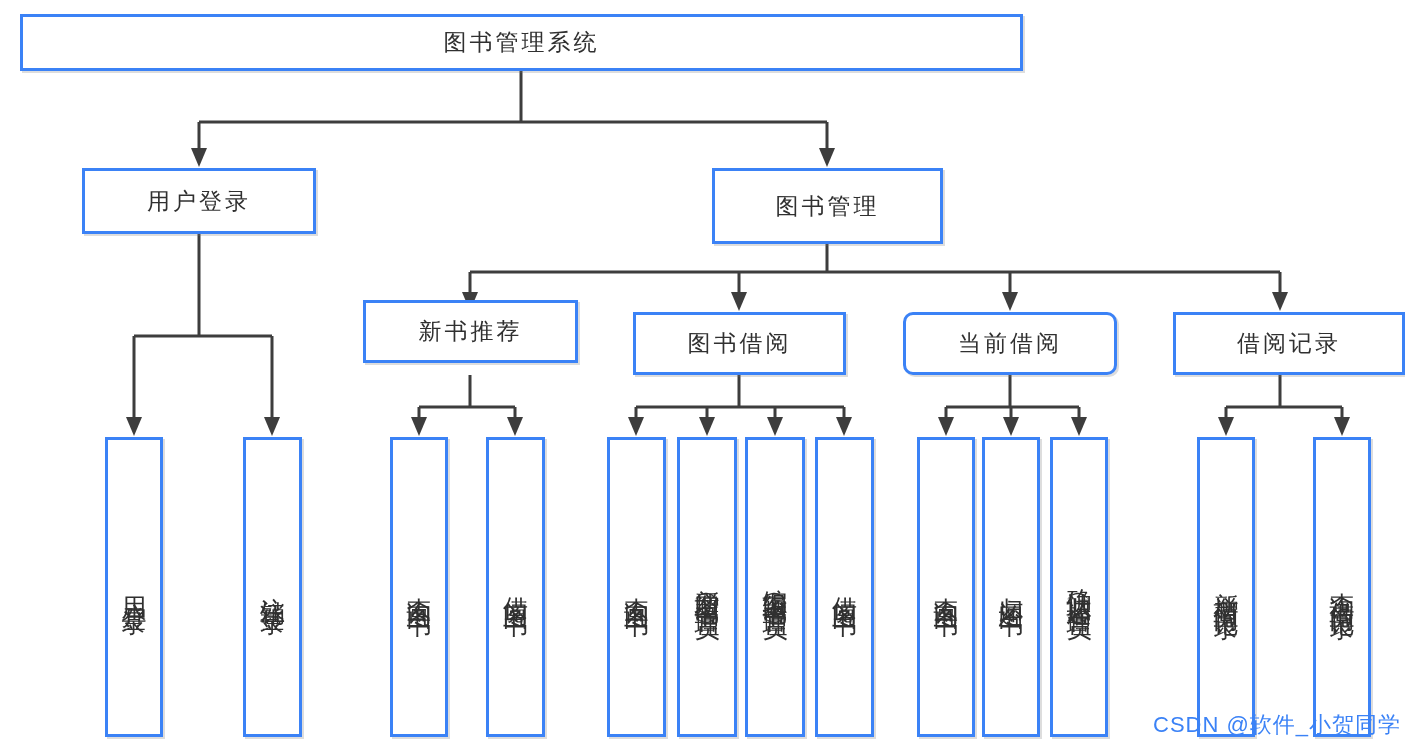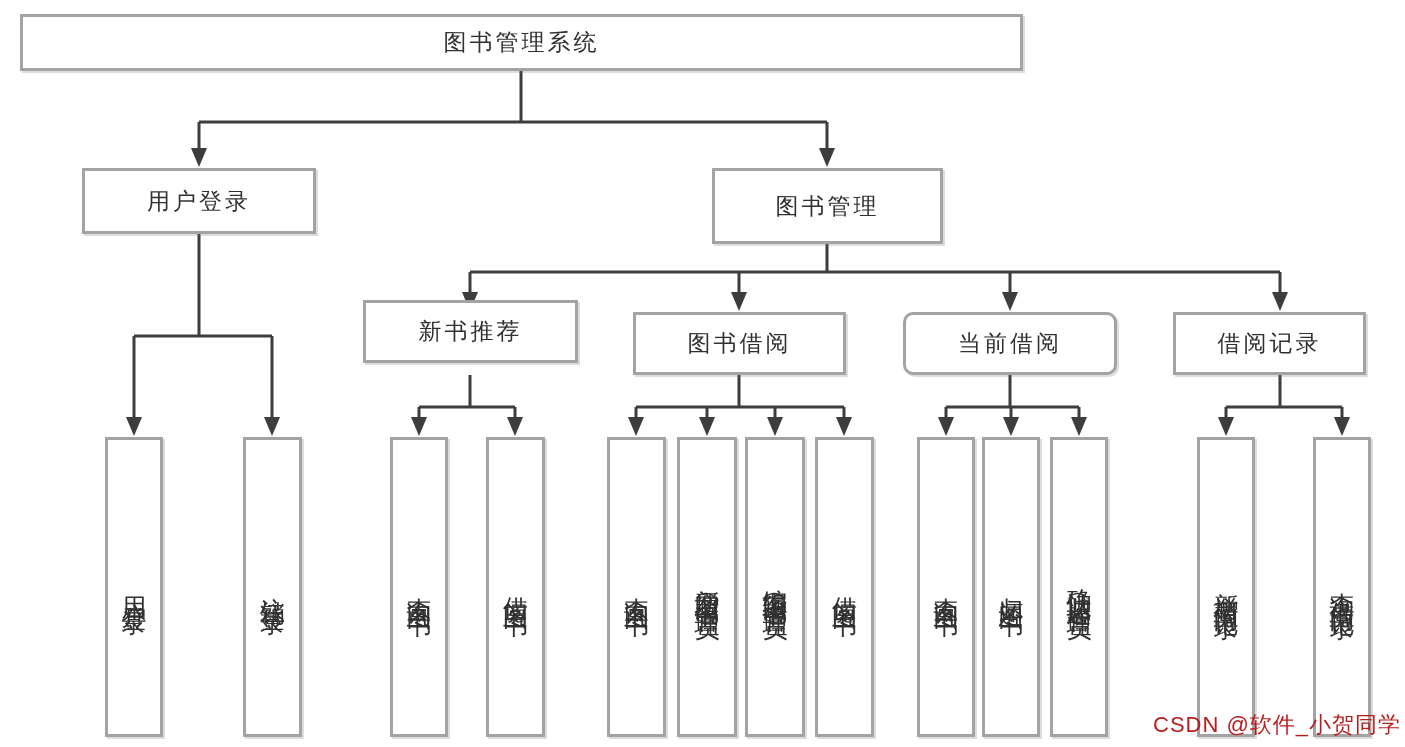--- a/index.html
+++ b/index.html
@@ -20,21 +20,21 @@
     left: 0;
     top: 0;
     width: 1405px;
     height: 747px;
     z-index: 1;
   }
   .node {
     position: absolute;
     box-sizing: border-box;
     background: #ffffff;
-    border: 3px solid #a3a3a3;
+    border: 3px solid #3b82f6;
     box-shadow: 2px 2px 0 rgba(120,120,120,0.25);
     display: flex;
     align-items: center;
     justify-content: center;
     color: #303030;
     z-index: 2;
   }
   .hbox {
     font-size: 23px;
     letter-spacing: 3px;
@@ -50,21 +50,21 @@
   }
   .vbox.long .vlabel {
     letter-spacing: 4px;
   }
   .watermark {
     position: absolute;
     left: 1153px;
     top: 710px;
     width: 245px;
     font-size: 22px;
-    color: #b91c1c;
+    color: #3b82f6;
     letter-spacing: 1px;
     white-space: nowrap;
     z-index: 3;
   }
 </style>
 </head>
 <body>
 
 <div class="stage">
 
@@ -124,21 +124,21 @@
 
   <div class="node hbox" style="left:363px; top:300px; width:215px; height:63px;">
     <span>新书推荐</span>
   </div>
   <div class="node hbox" style="left:633px; top:312px; width:213px; height:63px;">
     <span>图书借阅</span>
   </div>
   <div class="node hbox" style="left:903px; top:312px; width:214px; height:63px;border-radius:10px;">
     <span>当前借阅</span>
   </div>
-  <div class="node hbox" style="left:1173px; top:312px; width:193px; height:63px;">
+  <div class="node hbox" style="left:1173px; top:312px; width:232px; height:63px;">
     <span>借阅记录</span>
   </div>
 
   <div class="node vbox" style="left:105px; top:437px; width:58px; height:300px;">
     <span class="vlabel">用户登录</span>
   </div>
   <div class="node vbox" style="left:243px; top:437px; width:59px; height:300px;">
     <span class="vlabel">注销登录</span>
   </div>
 

